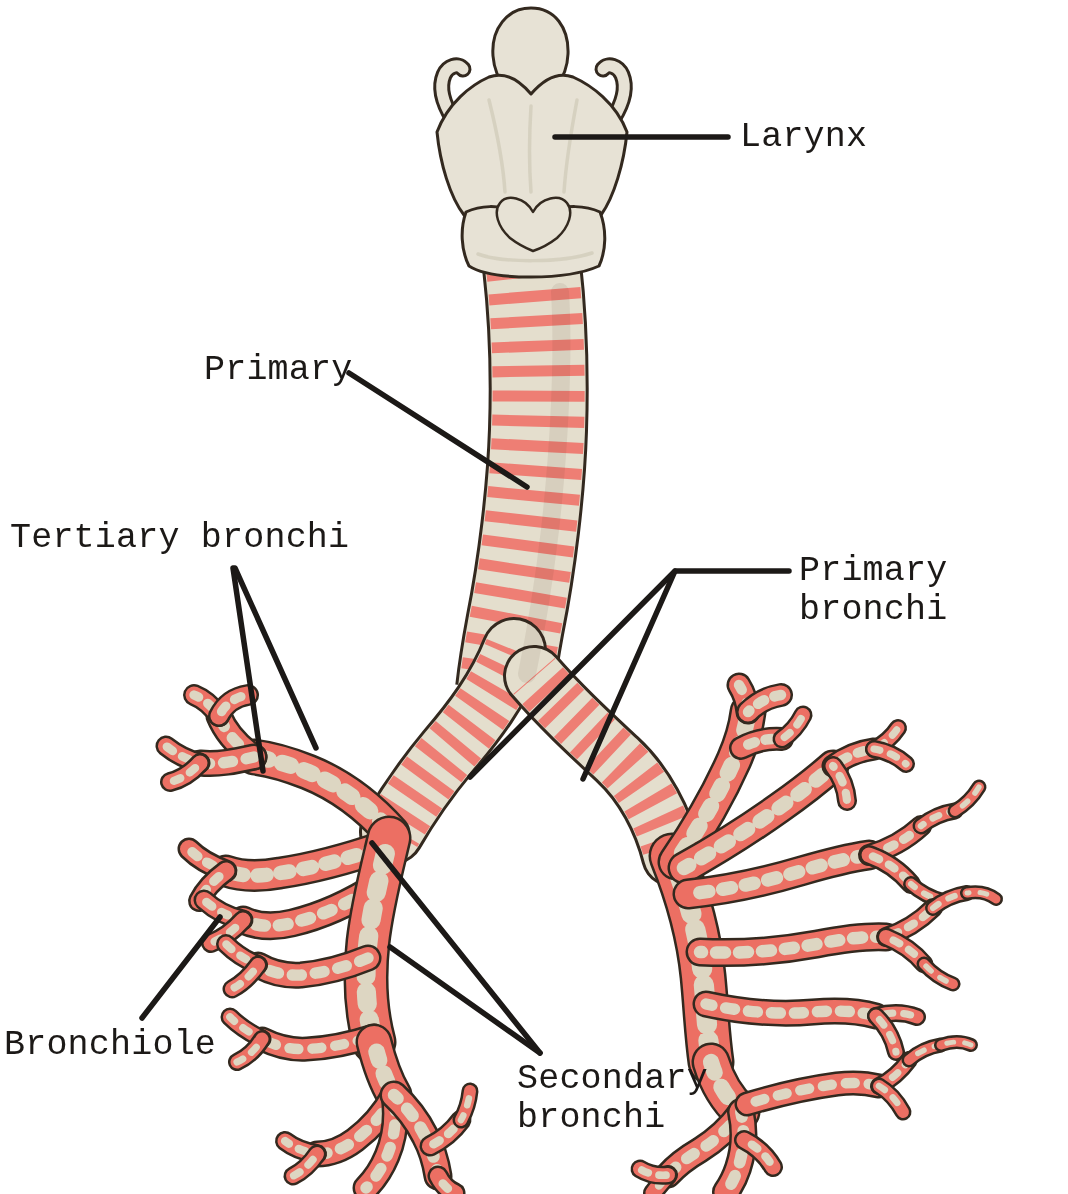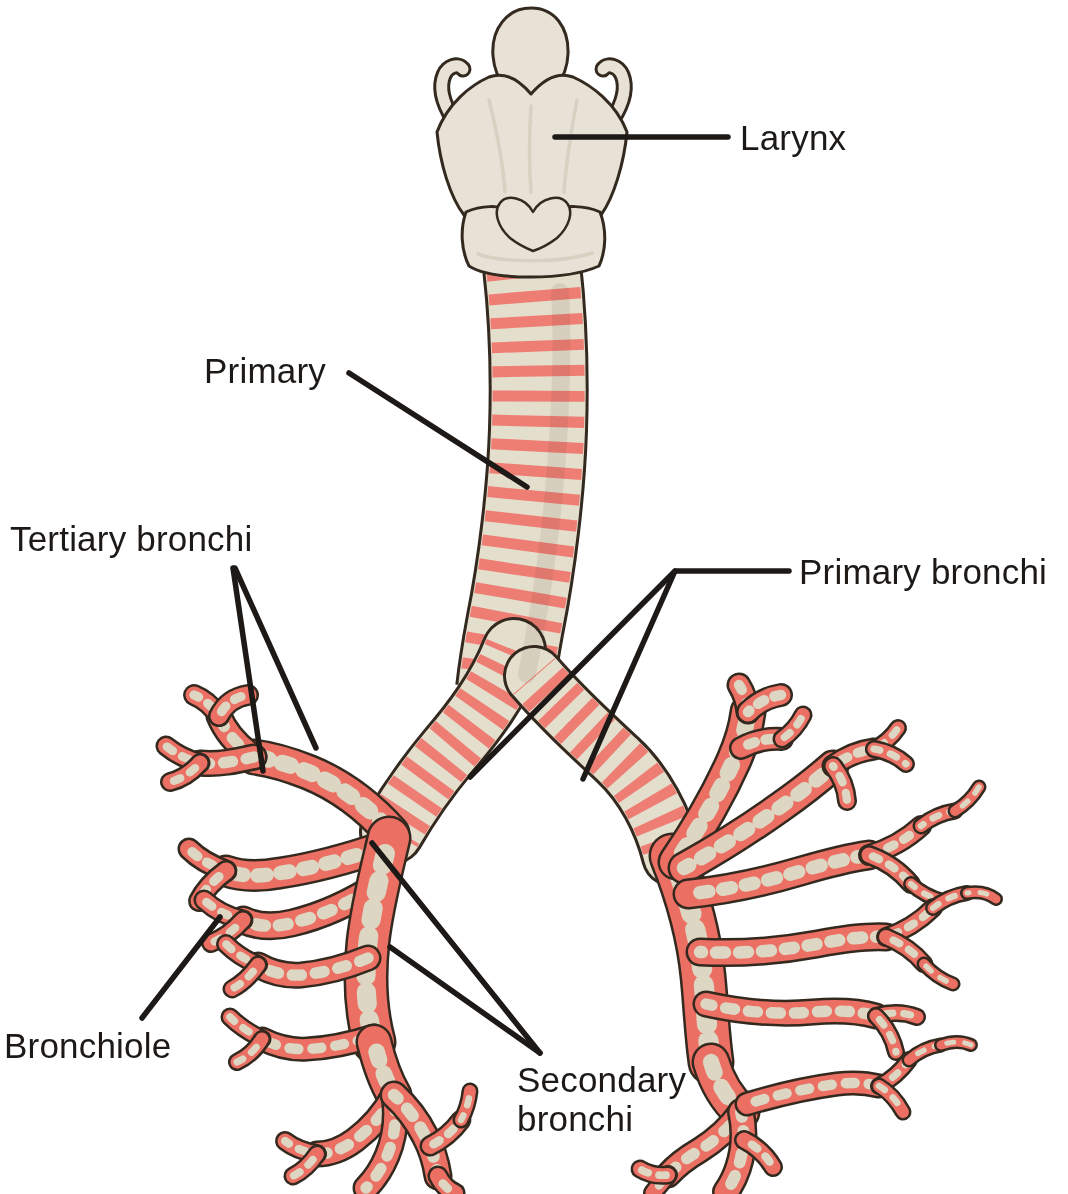--- a/index.html
+++ b/index.html
@@ -1,19 +1,19 @@
 <!DOCTYPE html>
 <html style="--c-background: #ffffff; --c-ink: #1c1917; --c-outline: #33291f; --c-salmon: #ee7e74; --c-salmon_deep: #ec6f63; --c-cream: #e4decd; --c-cream_spot: #ddd6c2; --c-larynx_fill: #e7e2d5; --c-larynx_shade: #c9c2ae;"><head>
 <meta charset="utf-8">
 <style>
   html,body{margin:0;padding:0;background:var(--c-background,#fff);}
   .stage{
     position:relative;width:1068px;height:1194px;overflow:hidden;
     background:var(--c-background,#fff);
-    font-family:Liberation Sans, sans-serif;
+    font-family:Liberation Mono, monospace;
   }
   .stage svg{position:absolute;left:0;top:0;}
   .label{
     position:absolute;
     font-size:35px;line-height:39px;letter-spacing:.2px;
     color:var(--c-ink,#1c1917);
     white-space:pre-line;
   }
   #leaders path{
     stroke:var(--c-ink,#1c1917);stroke-width:5.5;fill:none;

